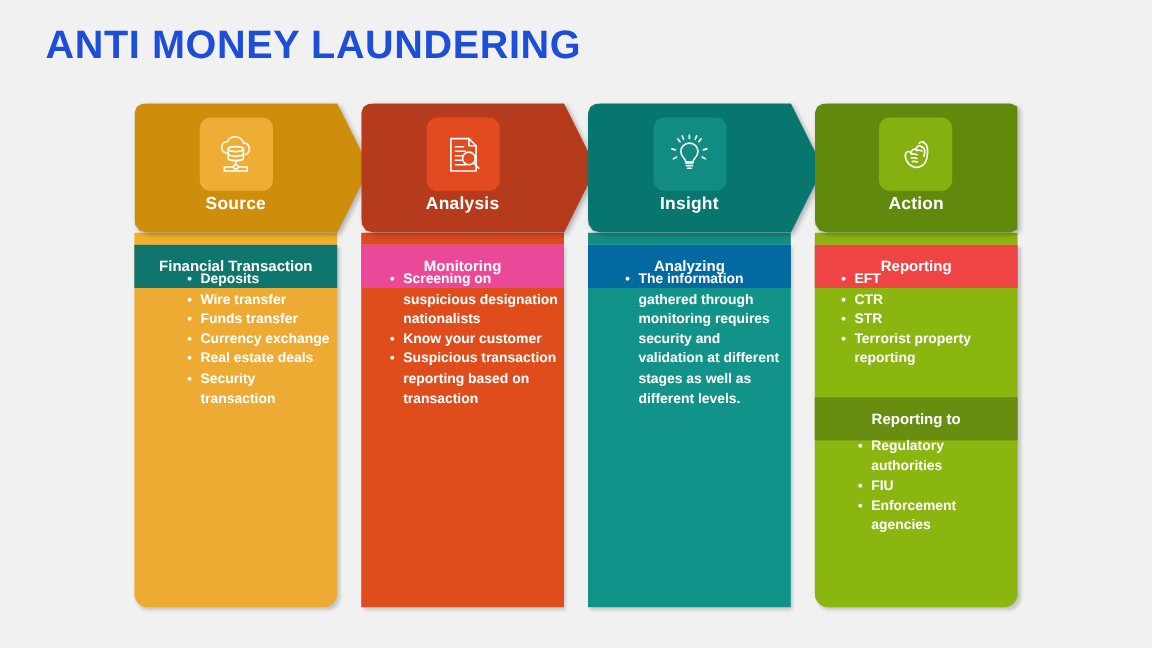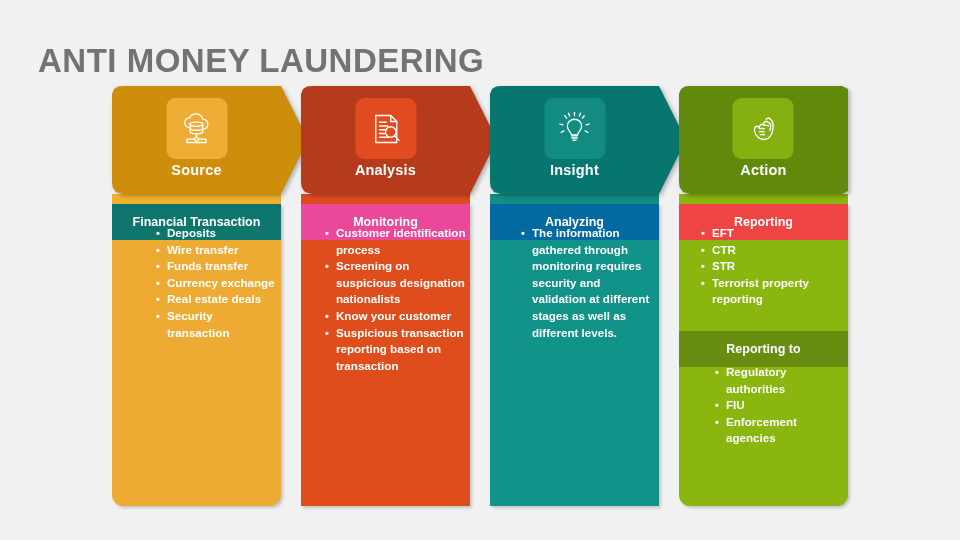--- a/index.html
+++ b/index.html
@@ -157,21 +157,21 @@
 
   .band.b2{top:245px;}
 
   svg{display:block;}
 </style>
 </head>
 <body style="background: rgb(241, 241, 241);">
 
 <div id="slide">
 
-  <div class="page-title" style="color: #737373; margin-top: 24px;">ANTI MONEY LAUNDERING</div>
+  <div class="page-title" style="color: #1d4ed8;">ANTI MONEY LAUNDERING</div>
 
   <div class="columns">
 
     <div class="col c0">
       <div class="body-panel" style="background: rgb(238, 171, 51);"></div>
       <div class="strip" style="background: rgb(240, 178, 46);"></div>
       <div class="band b1" style="background: #0f766e;">
         <span>Financial Transaction</span>
       </div>
       <div class="head">
@@ -212,21 +212,20 @@
         <svg width="36" height="36" viewBox="0 0 48 48" fill="none" stroke="#ffffff" stroke-width="1.8" stroke-linecap="round" stroke-linejoin="round">
           <path d="M11 6h20l8 8v28H11z"></path>
           <path d="M31 6v8h8"></path>
           <path d="M16 15h9M16 20h11M16 25h9M16 30h7M16 35h12"></path>
           <circle cx="31" cy="28" r="7"></circle>
           <path d="M36.2 33.2L42 39"></path>
         </svg>
       </div>
       <div class="head-label">Analysis</div>
       <ul class="bullets">
-        <li>Customer identification process</li>
         <li>Screening on suspicious designation nationalists</li>
         <li>Know your customer</li>
         <li>Suspicious transaction reporting based on transaction</li>
       </ul>
     </div>
 
     <div class="col c2">
       <div class="body-panel" style="background: rgb(18, 147, 137);"></div>
       <div class="strip" style="background: rgb(19, 142, 133);"></div>
       <div class="band b1" style="background: #0369a1;">

